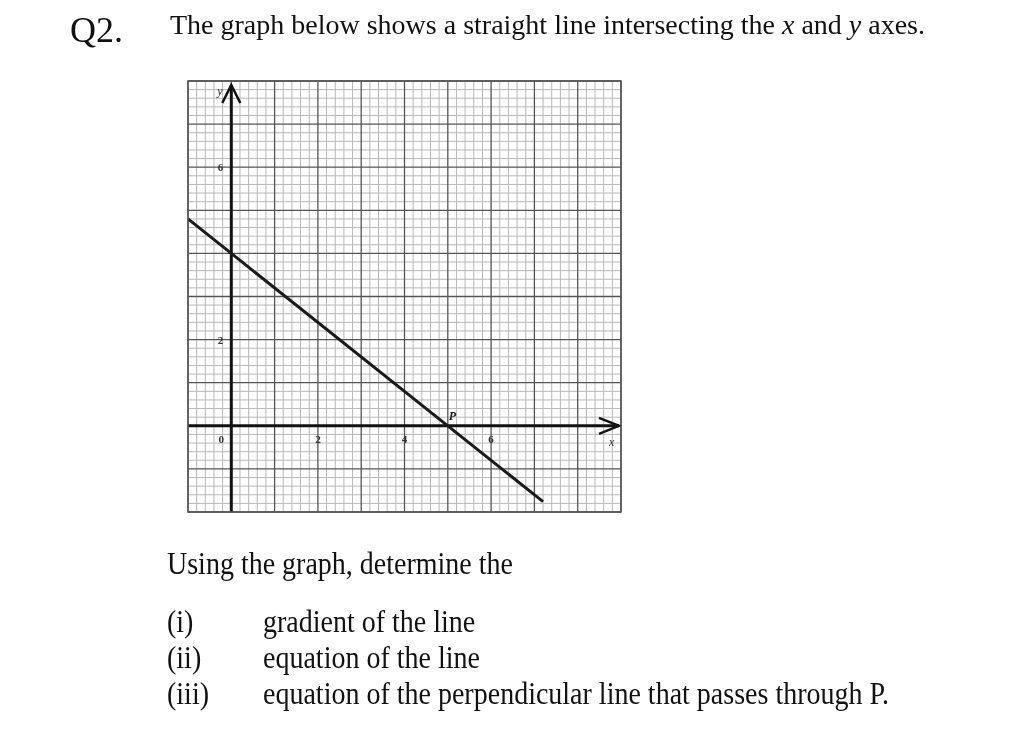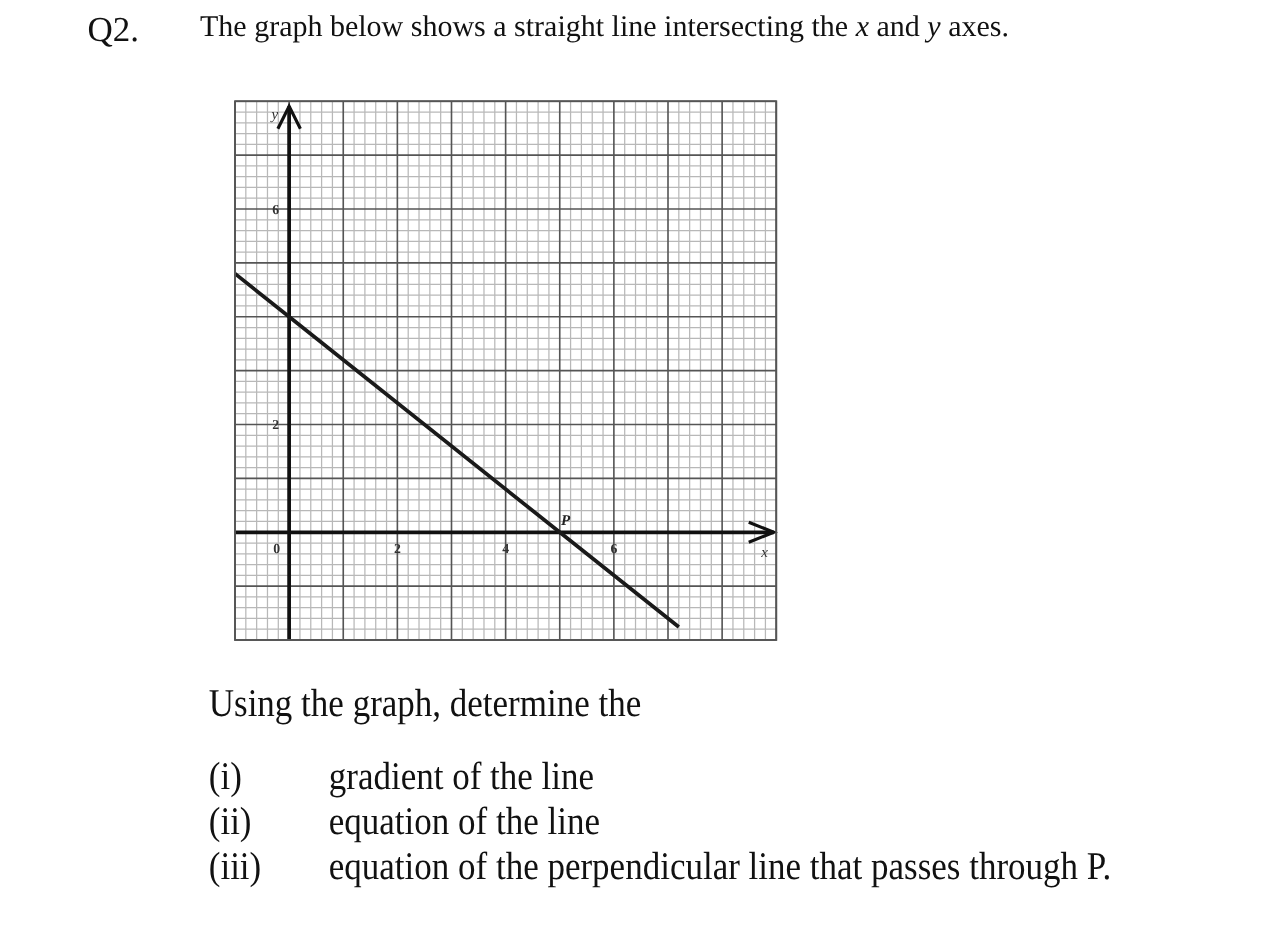--- a/index.html
+++ b/index.html
@@ -1,19 +1,19 @@
 <!DOCTYPE html>
 <html><head>
 <meta charset="utf-8">
 <style>
   html, body { margin: 0; padding: 0; background: #ffffff; }
   body { width: 1016px; height: 746px; position: relative; overflow: hidden;
          font-family: "Liberation Serif", "DejaVu Serif", serif; color: #111; }
-  .qnum { position: absolute; left: 70px; top: 9px; font-size: 28px; }
-  .qtitle { position: absolute; left: 160px; top: 9px; font-size: 24px; white-space: nowrap; }
+  .qnum { position: absolute; left: 70px; top: 9px; font-size: 36px; }
+  .qtitle { position: absolute; left: 170px; top: 9px; font-size: 28px; white-space: nowrap; }
   .qtitle i { font-style: italic; }
   #graph { position: absolute; left: 185px; top: 78px; }
   .prompt { position: absolute; left: 167px; top: 546px; font-size: 28px; white-space: nowrap;
             transform: scaleY(1.12); transform-origin: top left; }
   .item { position: absolute; font-size: 28px; white-space: nowrap;
           transform: scaleY(1.12); transform-origin: top left; }
   .roman { left: 167px; }
   .itext { left: 263px; }
 </style>
 </head>

